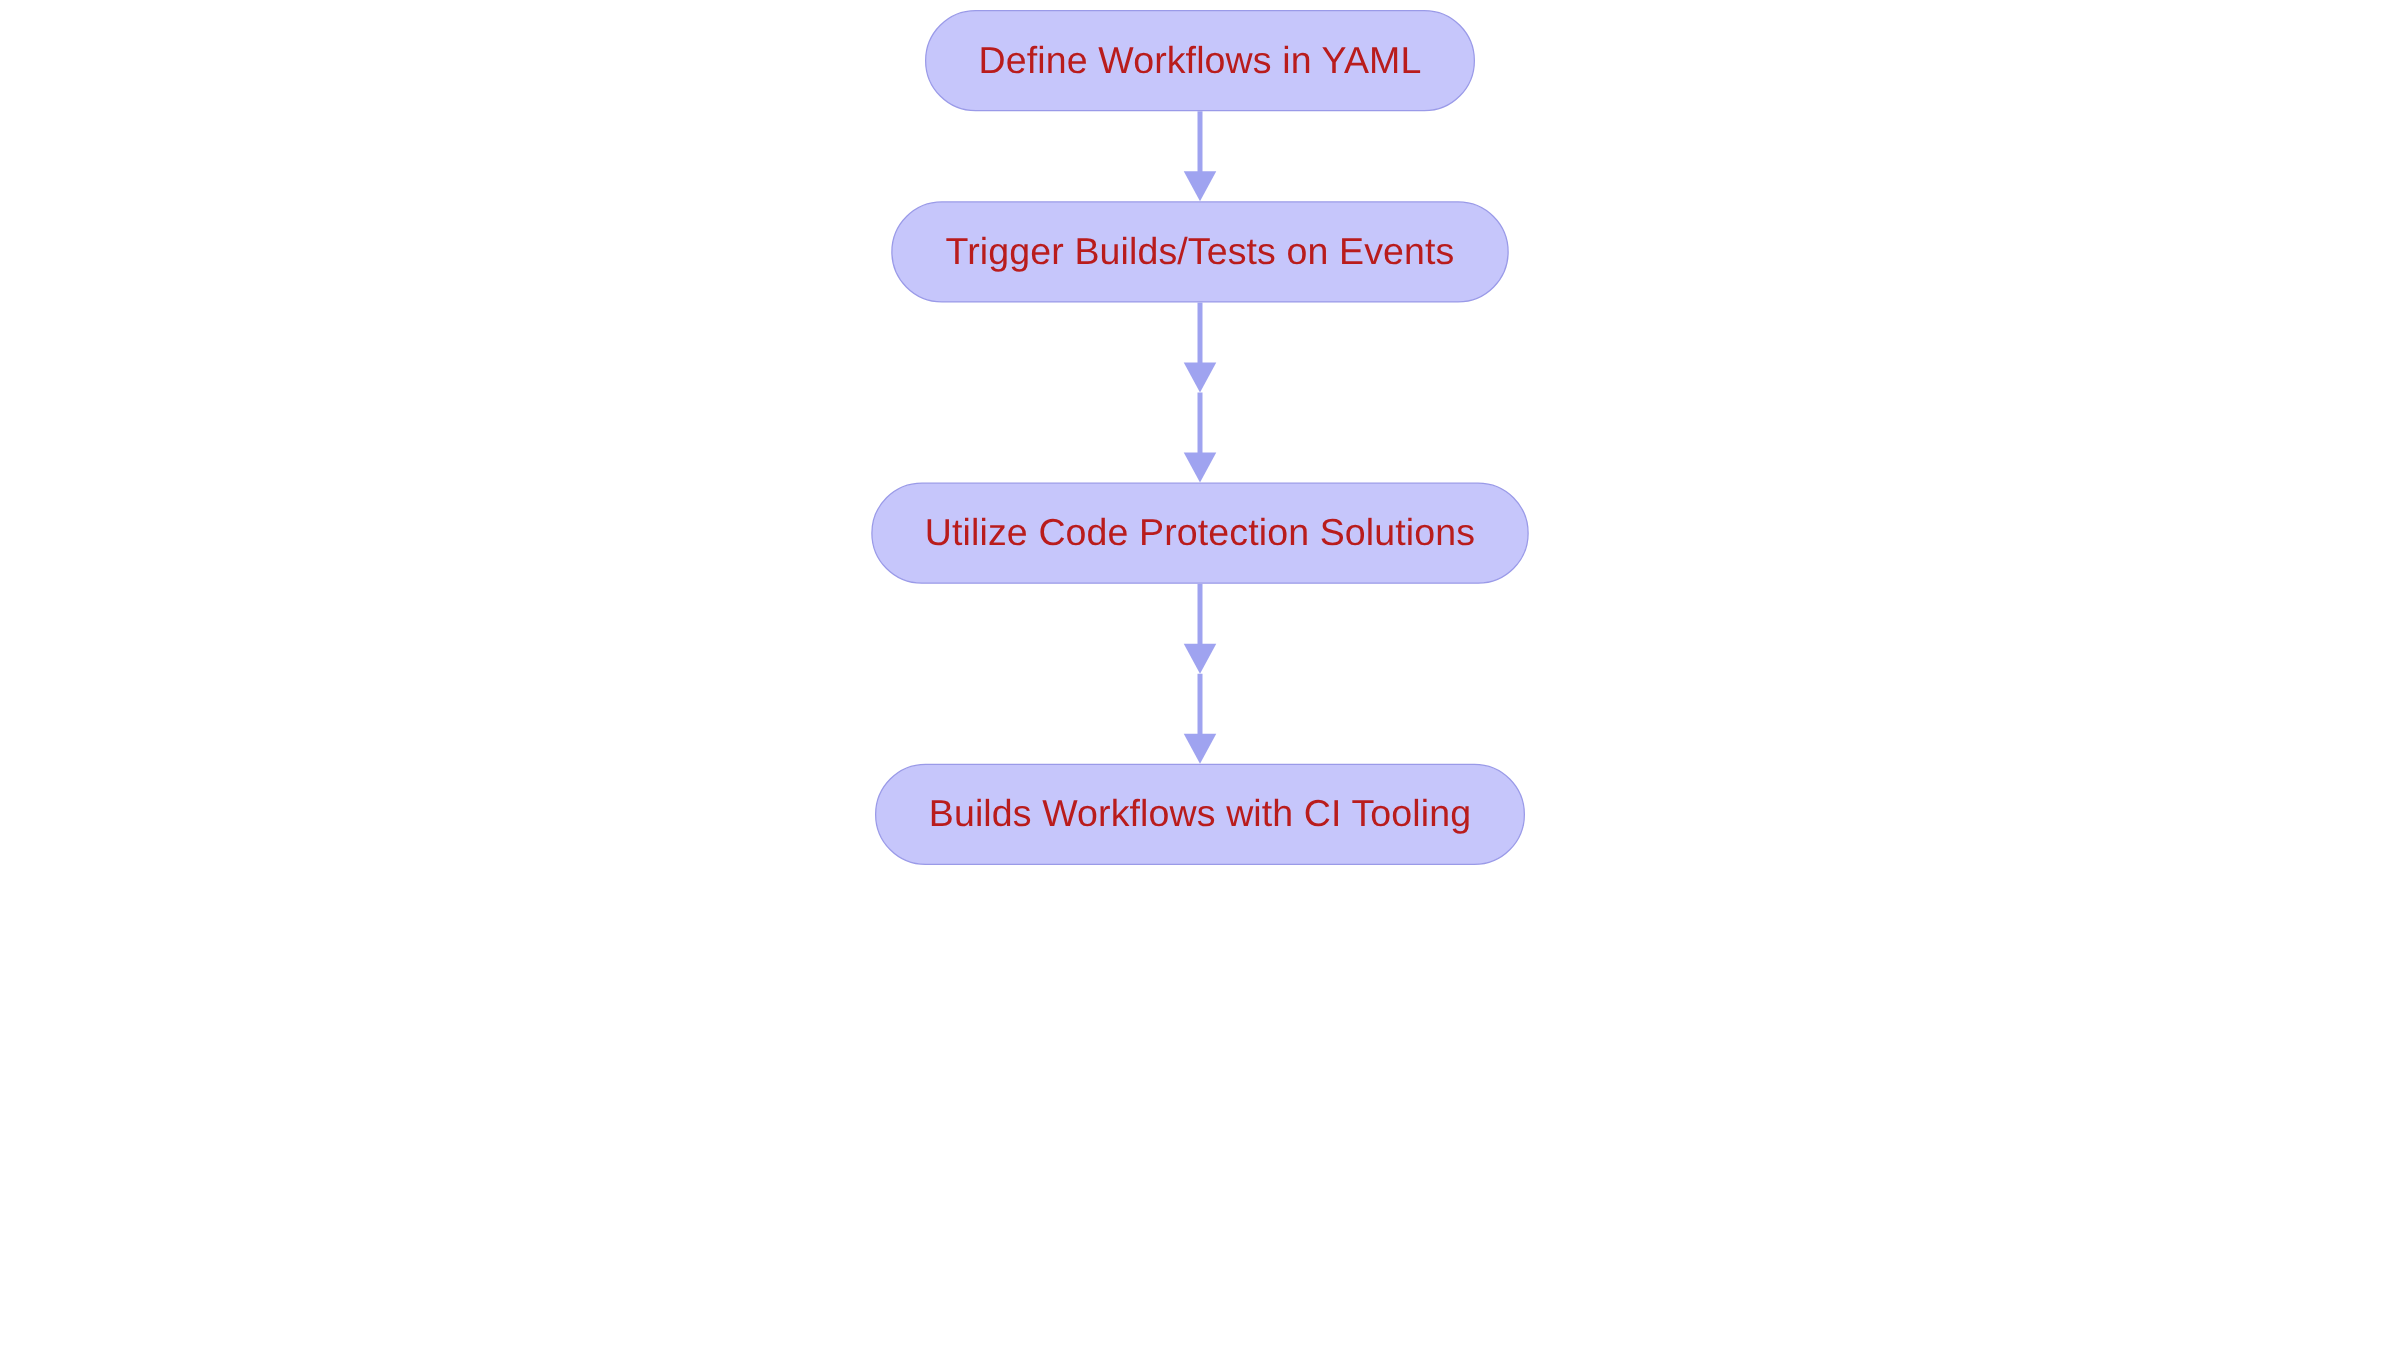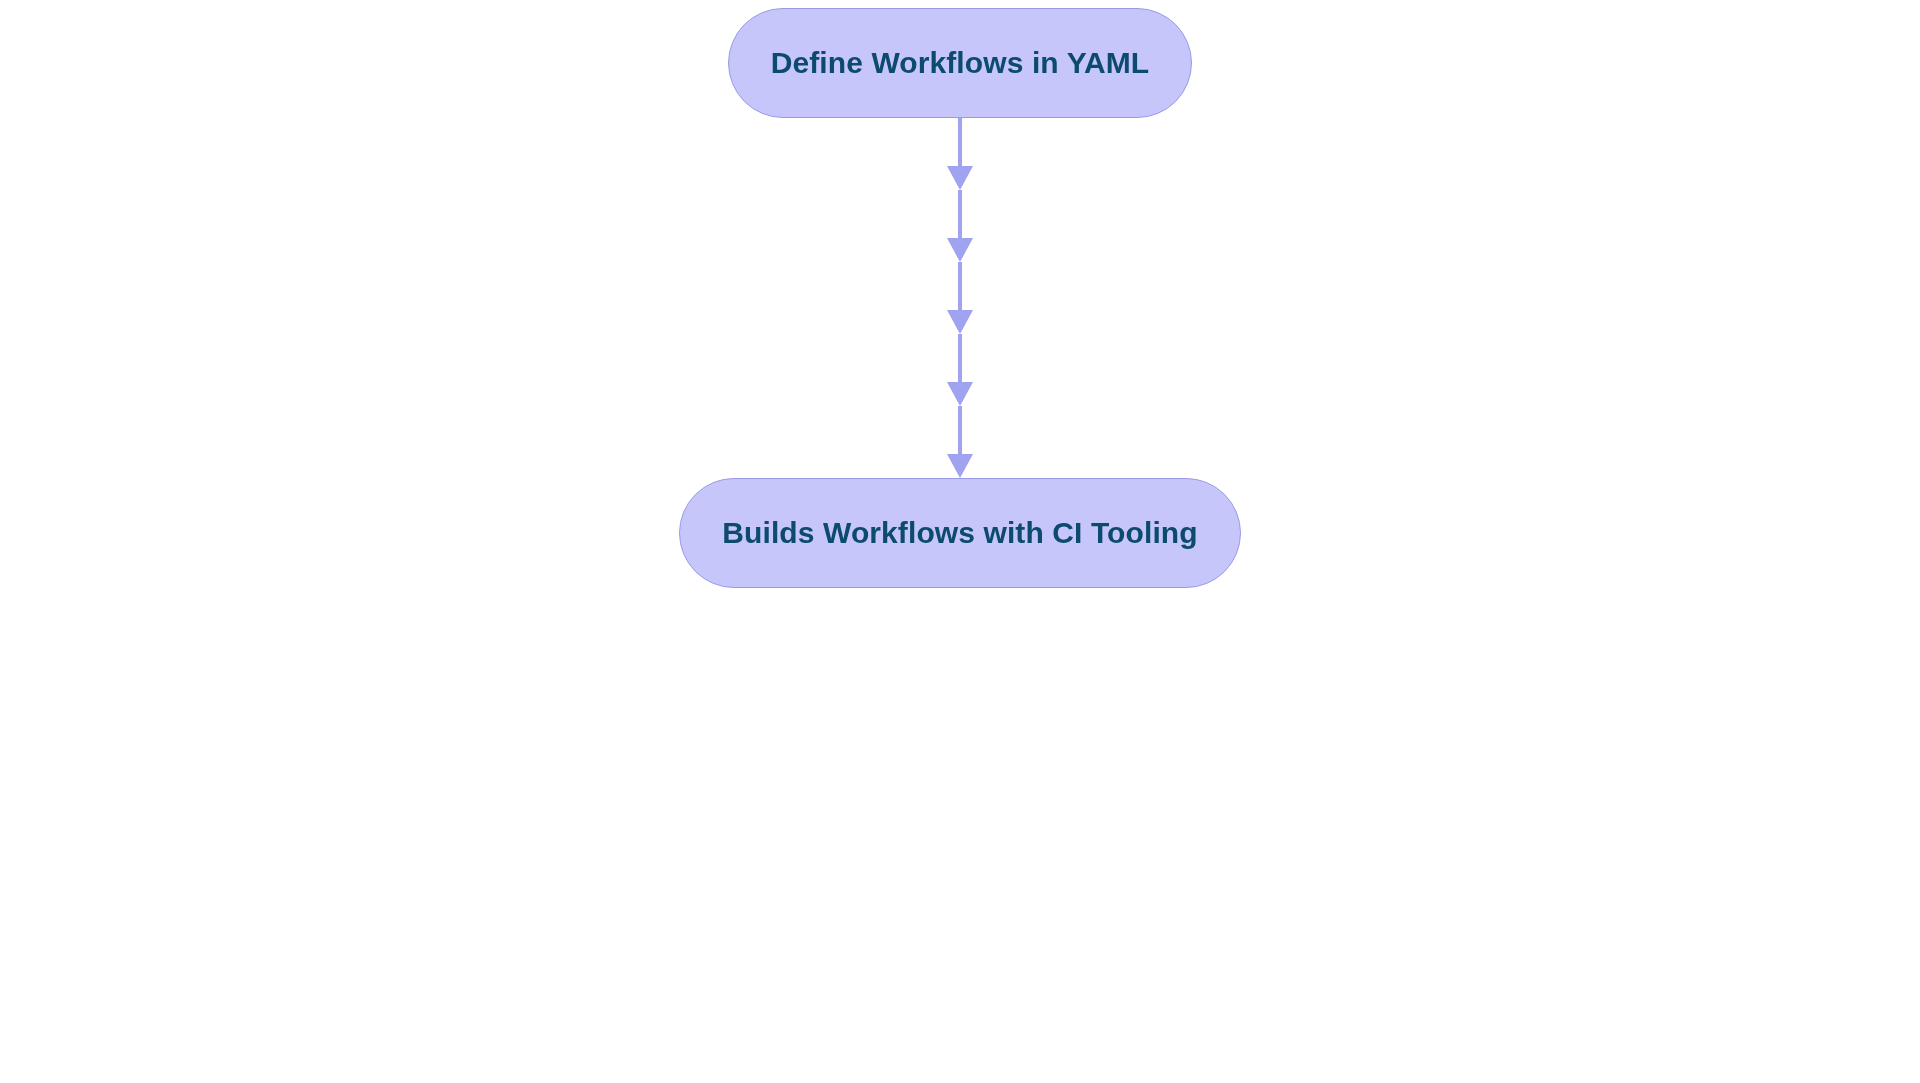--- a/index.html
+++ b/index.html
@@ -31,30 +31,30 @@
     display: flex;
     flex-direction: column;
     align-items: center;
     justify-content: flex-start;
     padding-top: 8px;
     box-sizing: border-box;
   }
 
   .flow-node {
     box-sizing: border-box;
-    height: 110px;
+    height: 81px;
     border-radius: 55px;
     background: #c6c6fb;
     border: 1.6px solid #9a9ae8;
-    color: #0c4a6e;
+    color: #b91c1c;
     display: flex;
     align-items: center;
     justify-content: center;
     font-size: 30px;
-    font-weight: 700;
+    font-weight: 400;
     letter-spacing: 0.1px;
     white-space: nowrap;
     padding: 0 42px;
     line-height: 1;
   }
 
   .flow-connector {
     width: 74px;
     height: 72px;
     position: relative;
@@ -91,32 +91,38 @@
 
     <div class="flow-node">
       <span>Define Workflows in YAML</span>
     </div>
 
     <div class="flow-connector">
       <div class="conn-line"></div>
       <div class="conn-head"></div>
     </div>
 
+    <div class="flow-node">
+      <span>Trigger Builds/Tests on Events</span>
+    </div>
 
     <div class="flow-connector">
       <div class="conn-line"></div>
       <div class="conn-head"></div>
     </div>
 
 
     <div class="flow-connector">
       <div class="conn-line"></div>
       <div class="conn-head"></div>
     </div>
 
+    <div class="flow-node">
+      <span>Utilize Code Protection Solutions</span>
+    </div>
 
     <div class="flow-connector">
       <div class="conn-line"></div>
       <div class="conn-head"></div>
     </div>
 
 
     <div class="flow-connector">
       <div class="conn-line"></div>
       <div class="conn-head"></div>

